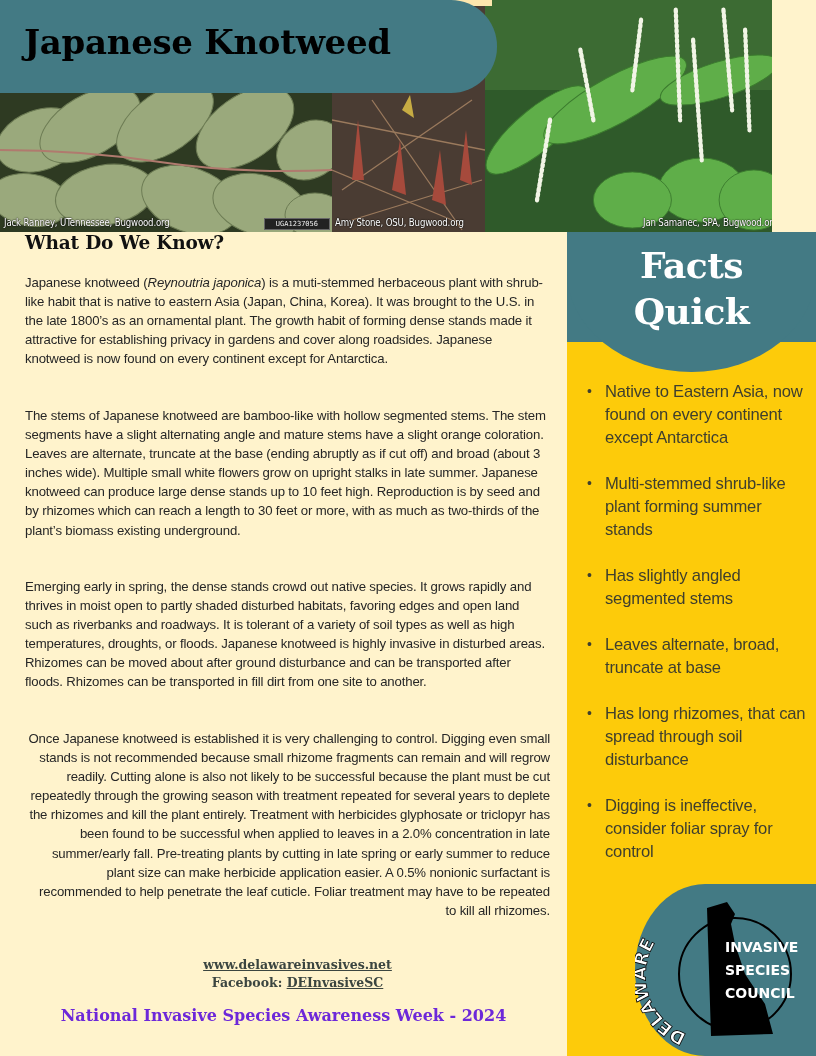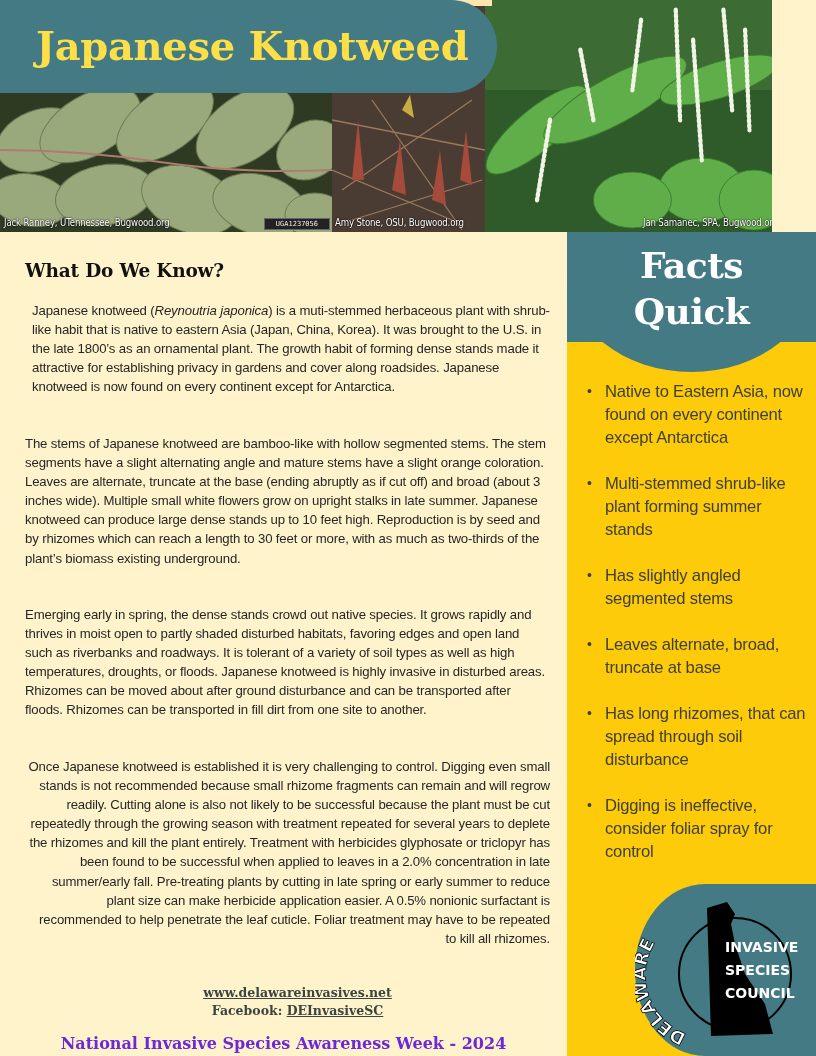--- a/index.html
+++ b/index.html
@@ -21,37 +21,37 @@
     position: absolute; right: 2px; bottom: 2px; background: #222; color: #eee;
     font-family: "DejaVu Sans Mono", monospace; font-size: 7px; padding: 1px 11px; border: 1px solid #666;
   }
 
   
   .title-banner {
     position: absolute; left: 0; top: 0; width: 497px; height: 93px;
     background: #437a84; border-radius: 0 46px 46px 0;
   }
   .title-banner h1 {
-    position: absolute; left: 36px; top: 22px;
-    font-family: "DejaVu Serif", serif; font-weight: bold; font-size: 40px; color: #fde047; letter-spacing: -0.3px;
+    position: absolute; left: 24px; top: 22px;
+    font-family: "DejaVu Serif", serif; font-weight: bold; font-size: 34px; color: #000000; letter-spacing: -0.3px;
   }
   .title-cream-corner { position: absolute; left: 430px; top: 0; width: 62px; height: 6px; background: #fde6ad; }
 
   
-  .main { position: absolute; left: 0; top: 248px; width: 567px; height: 784px; }
+  .main { position: absolute; left: 0; top: 220px; width: 567px; height: 784px; }
   .main h2 {
     position: absolute; left: 25px; top: 12px;
     font-family: "DejaVu Serif", serif; font-weight: bold; font-size: 18.5px; color: #111; letter-spacing: -0.2px;
   }
   .para {
     position: absolute; left: 25px; width: 525px;
     font-size: 13.2px; line-height: 19.1px; color: #262626; letter-spacing: -0.15px;
   }
   .para i { font-style: italic; }
-  .p1 { top: 53px; margin-left: 7px; }
+  .p1 { top: 53px; }
   .p2 { top: 186px; }
   .p3 { top: 357px; }
   .p4 { top: 509px; text-align: right; }
 
   .links { position: absolute; left: 0; width: 567px; top: 736px; text-align: center; font-family: "DejaVu Serif", serif; font-weight: bold; color: #3b4540; font-size: 12.5px; line-height: 18px; padding-left: 28px; }
   .links a { color: #3b4540; text-decoration: underline; }
   .footer-title {
     position: absolute; left: 0; width: 567px; top: 786px; text-align: center;
     font-family: "DejaVu Serif", serif; font-weight: bold; font-size: 16px; color: #6d28d9;
   }

